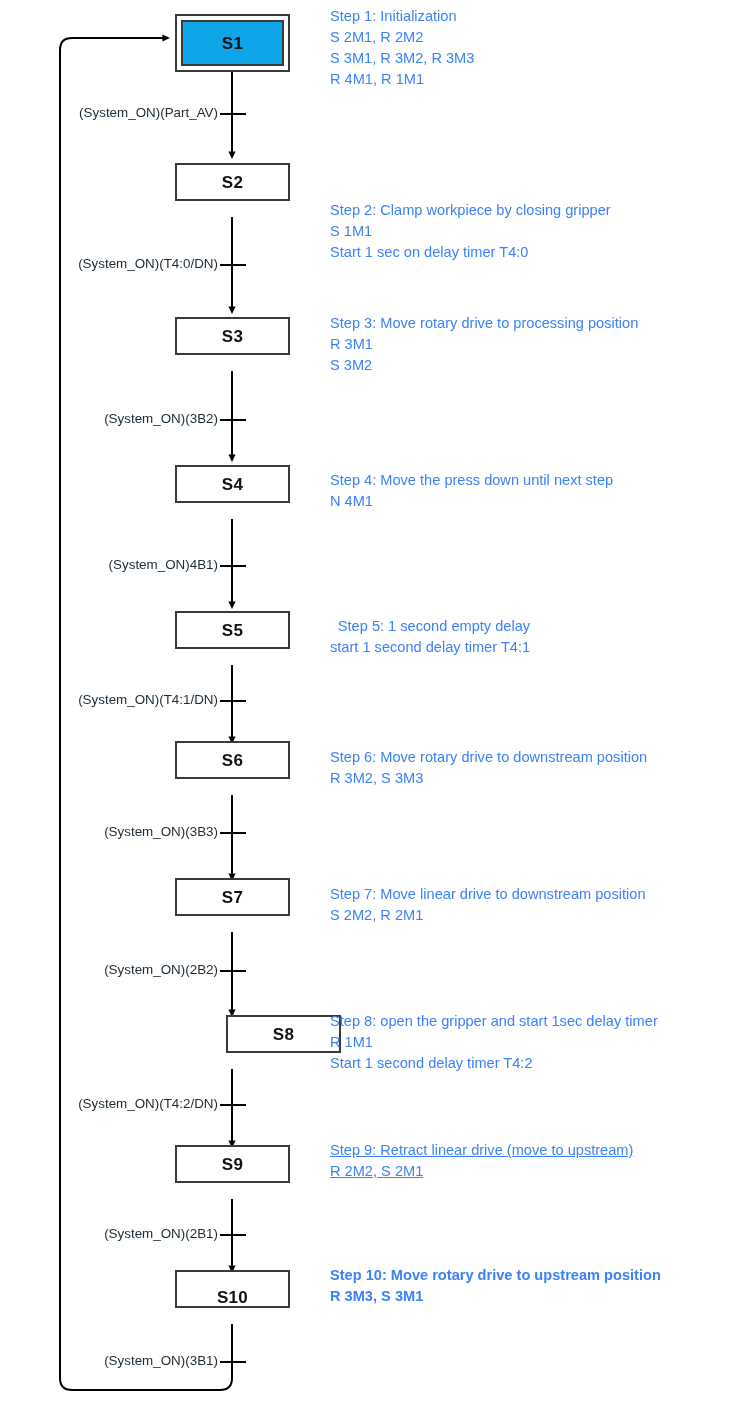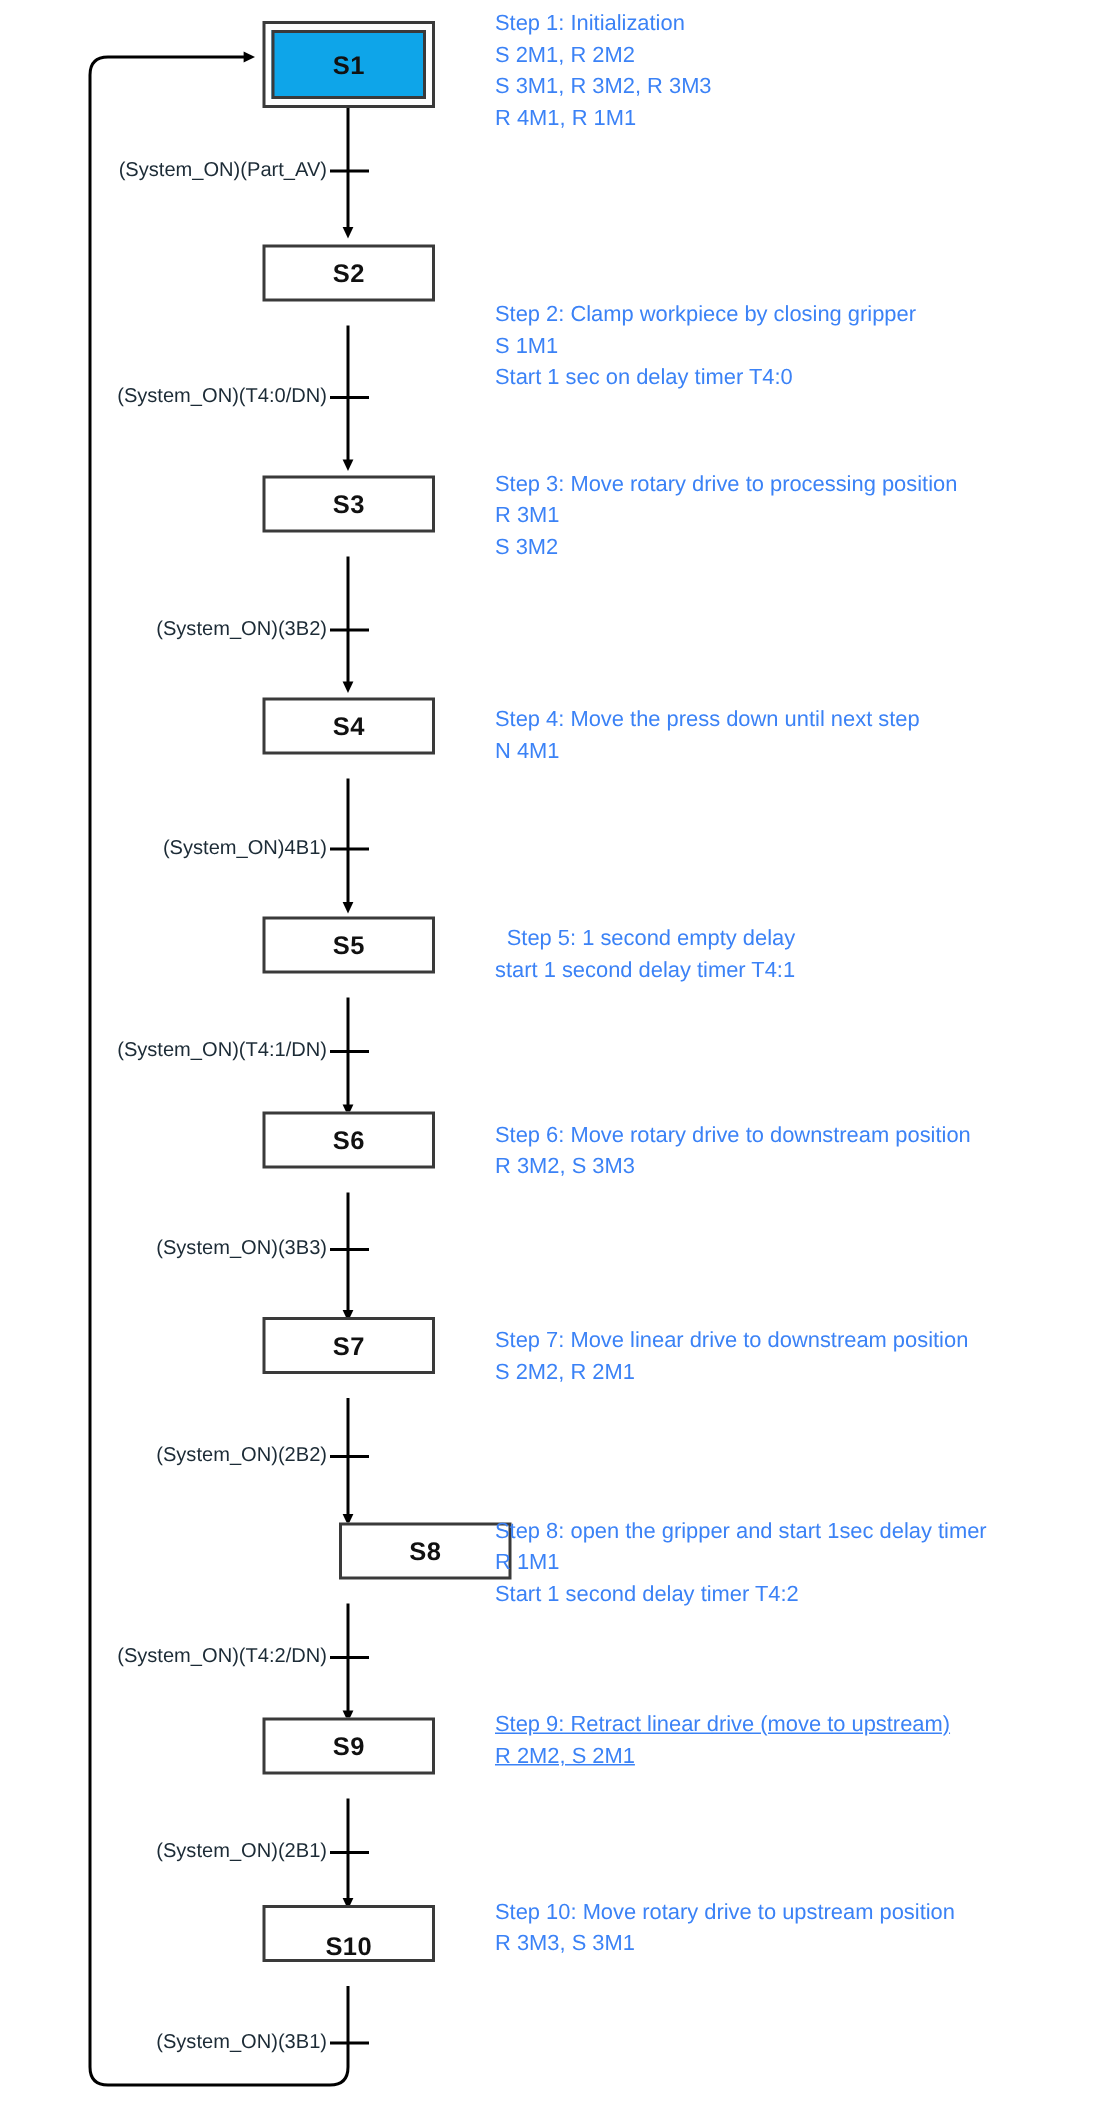--- a/index.html
+++ b/index.html
@@ -226,20 +226,20 @@
     </div>
     <div class="action-block" style="top:1140px;text-decoration:underline;">
       <span class="action-line">Step 9: Retract linear drive (move to upstream)</span>
       <span class="action-line">R 2M2, S 2M1</span>
     </div>
     <div class="transition-label" style="left:-12px; top:1226px;">(System_ON)(2B1)</div>
 
     <div class="step-box" style="left:175px; top:1270px;align-items:flex-end;">
       <span class="step-label">S10</span>
     </div>
-    <div class="action-block" style="top:1265px;">
+    <div class="action-block" style="top:1265px;font-weight:bold;">
       <span class="action-line">Step 10: Move rotary drive to upstream position</span>
       <span class="action-line">R 3M3, S 3M1</span>
     </div>
     <div class="transition-label" style="left:-12px; top:1353px;">(System_ON)(3B1)</div>
 
   </div>
 </div>
 
 </body></html>

